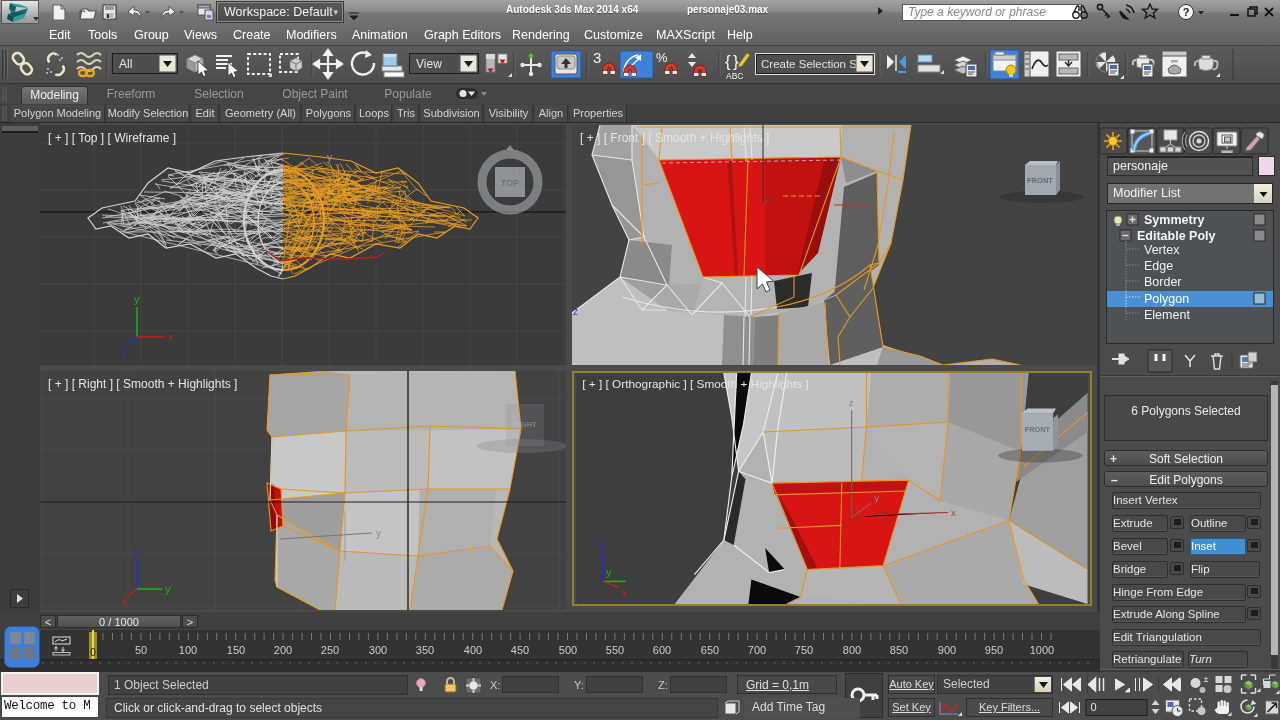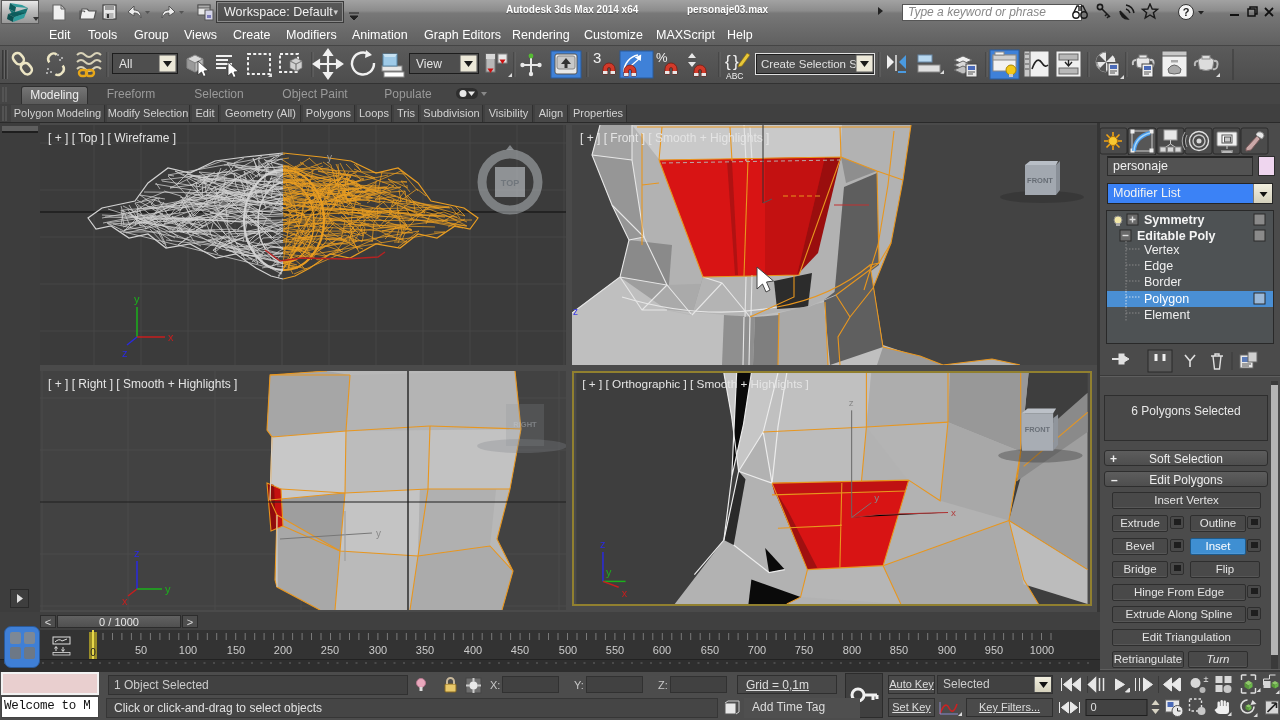--- a/index.html
+++ b/index.html
@@ -46,21 +46,21 @@
 #timeline { left:0; top:612px; width:1100px; height:18px; background:#404040; }
 #ruler { left:0; top:630px; width:1100px; height:30px; background:#373737; }
 #trackstrip { left:0; top:660px; width:1100px; height:12px; background:#2e2e2e; }
 
 #status { left:0; top:672px; width:1280px; height:48px; background:#4c4c4c; }
 .sfield { position:absolute; background:#414141; border:1px solid #313131;
   color:#ccc; font-size:12px; }
 .sbtn { position:absolute; background:#4a4a4a; border:1px solid #2f2f2f;
   color:#ddd; font-size:12px; text-align:center;text-decoration:underline; }
 .cbtn { position:absolute; height:17px; background:#494949; border:1px solid #2e2e2e;
-  border-radius:2px; color:#e4e4e4; font-size:11.5px; text-align:center;
+  border-radius:2px; color:#e4e4e4; font-size:11.5px; text-align:left;
   line-height:15px; box-shadow:0 -1px 0 rgba(255,255,255,.08) inset; }
 .cbox { position:absolute; width:14px; height:13px; background:#494949;
   border:1px solid #2e2e2e; border-radius:2px; }
 .cbox::after { content:""; position:absolute; left:2.5px; top:2px; width:7px;
   height:6px; background:#1e1e1e; }
 </style>
 </head>
 <body>
 <div id="stage">
   <div class="abs" id="title">
@@ -777,21 +777,21 @@
       <rect x="141" y="1" width="27" height="26" rx="2" fill="#4b4b4b" stroke="#2c2c2c"></rect>
       <g transform="translate(144,3)">
         <path d="M2 18 L13 6 l3 3 L7 20 l-5 1 z" fill="#caa8a8" stroke="#7a5a5a"></path>
         <path d="M12 4 q2 -3 5 -2 q3 1 3 4 l-2 3 l-5 -3" fill="#e8e8e8" stroke="#888"></path>
       </g>
     </svg>
 
     <div class="abs" style="left:7px;top:33px;width:146px;height:20px;background:#525252;border:1px solid #2d2d2d;border-top:2px solid #252525;color:#f0f0f0;font-size:12.5px;line-height:17px;padding-left:5px;">personaje</div>
     <div class="abs" style="left:158px;top:33px;width:17px;height:20px;background:#efd6ef;border:1px solid #2d2d2d;"></div>
 
-    <div class="abs" style="left:7px;top:60px;width:166px;height:21px;background:#3b82f6;border:1px solid #252525;color:#f2f2f2;font-size:12.5px;line-height:18px;padding-left:5px;">Modifier List
+    <div class="abs" style="left:7px;top:60px;width:166px;height:21px;background:#737373;border:1px solid #252525;color:#f2f2f2;font-size:12.5px;line-height:18px;padding-left:5px;">Modifier List
       <div class="abs" style="right:0;top:0;width:19px;height:19px;background:linear-gradient(180deg,#f2efe0,#d5d1bc);border-left:1px solid #777;">
         <svg width="19" height="19">
             <path d="M5.5 8 h8 l-4 5 z" fill="#111"></path>
           </svg>
       </div>
     </div>
 
     <div class="abs" style="left:6px;top:87px;width:168px;height:134px;background:#4e5254;border:1px solid #292929;">
       <svg width="166" height="132" viewBox="0 0 166 132">
 

